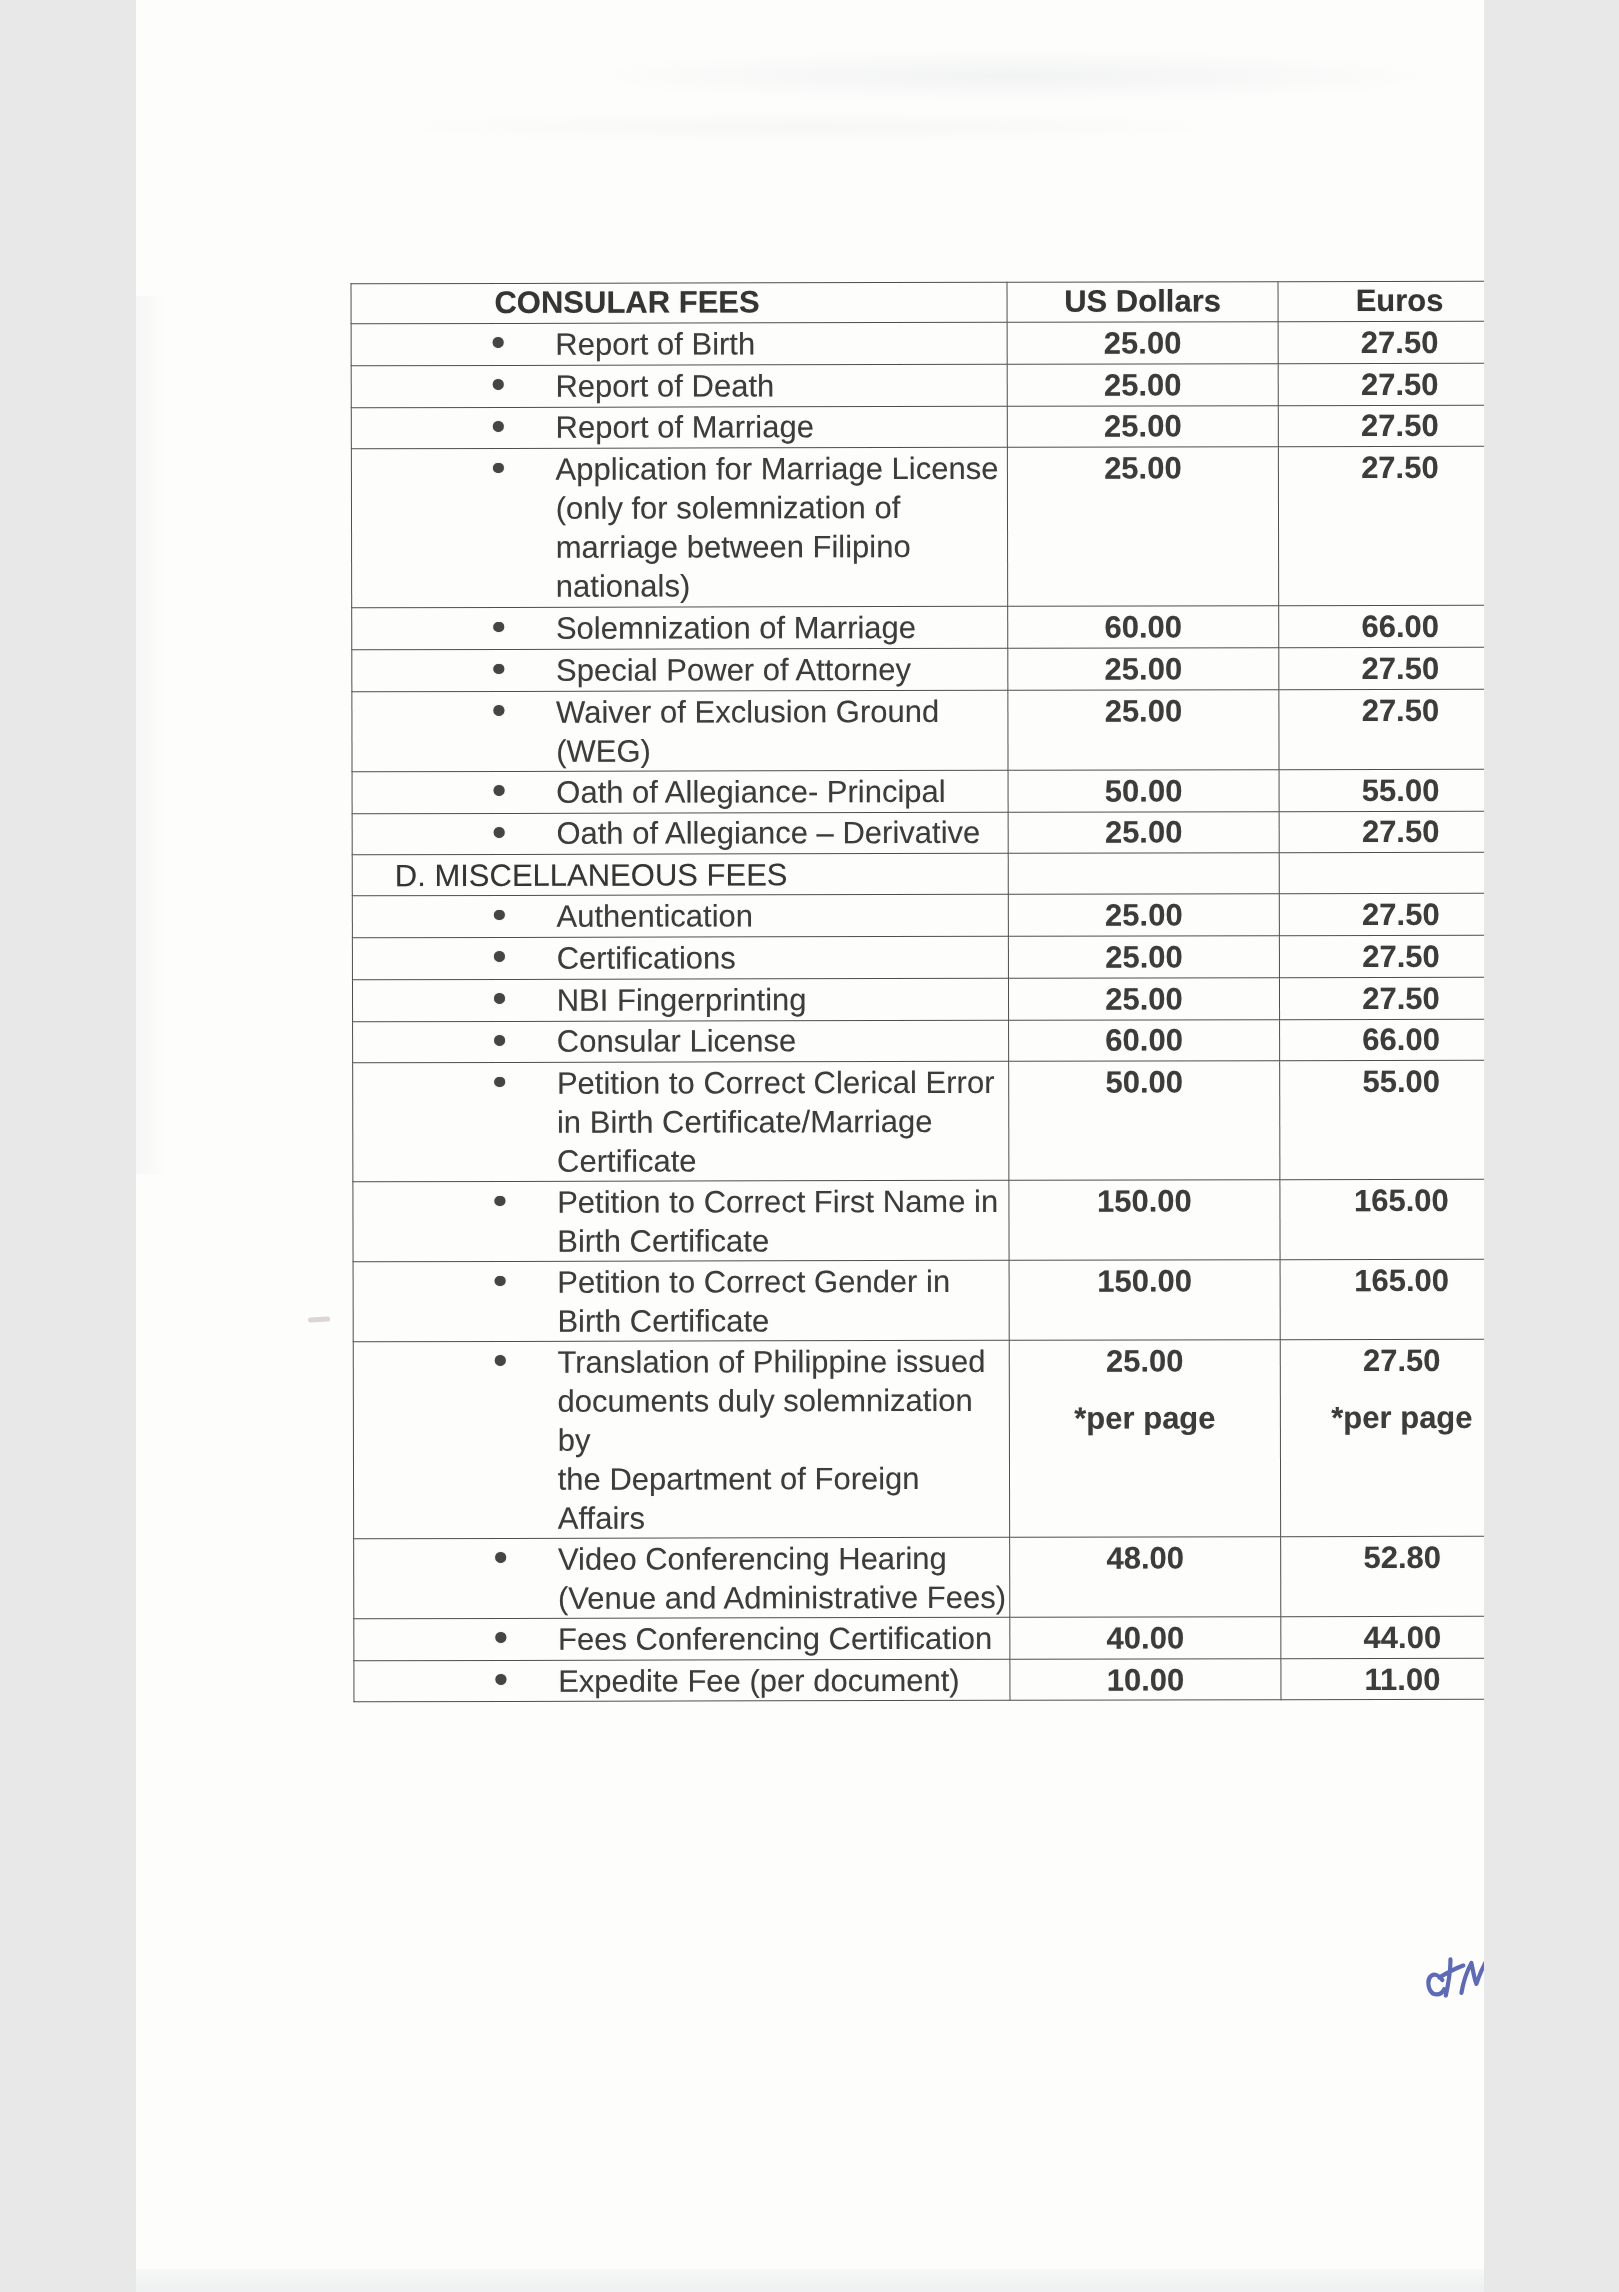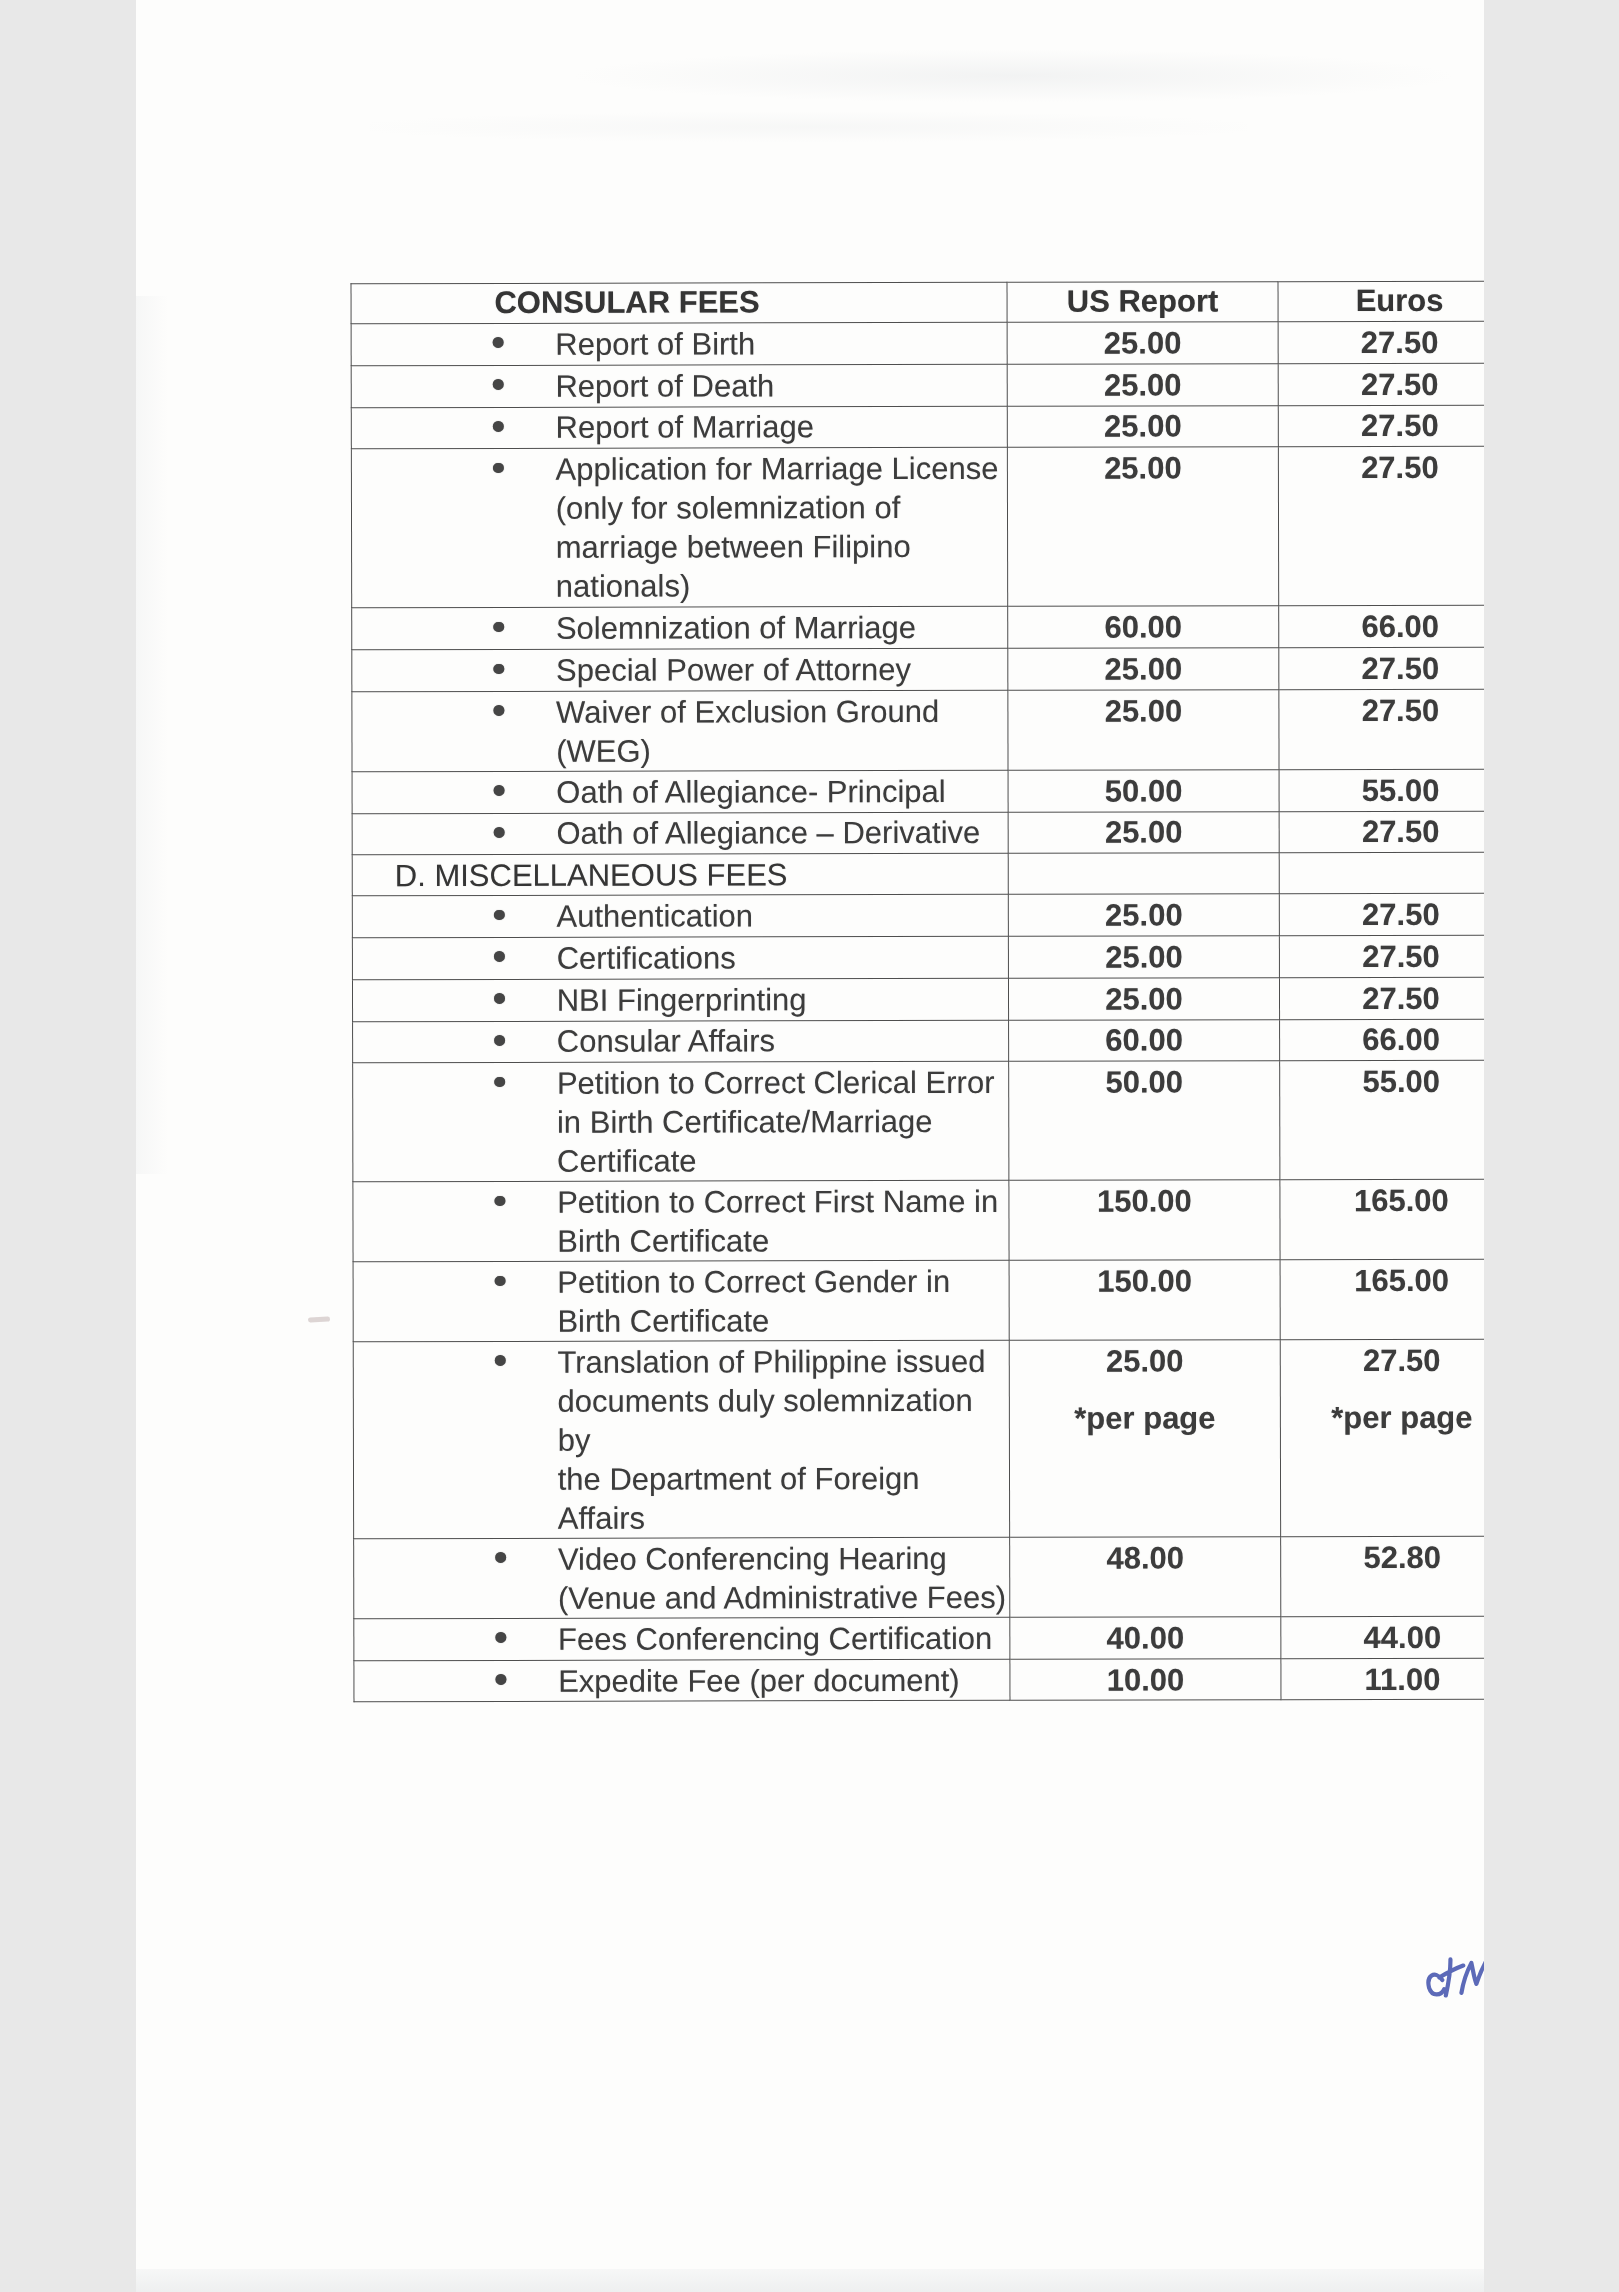--- a/index.html
+++ b/index.html
@@ -120,21 +120,21 @@
 
   <table class="fees-table">
     <colgroup>
       <col class="col-item">
       <col class="col-usd">
       <col class="col-eur">
     </colgroup>
     <thead>
       <tr>
         <th class="th-consular">CONSULAR FEES</th>
-        <th>US Report</th>
+        <th>US Dollars</th>
         <th>Euros</th>
       </tr>
     </thead>
     <tbody>
         <tr class="fee-row" style="height: 39px;">
     <td class="item-cell">
       <div class="item-inner">
         <span class="bullet"></span>
         <span class="item-label">Report of Birth</span>
       </div>
@@ -341,21 +341,21 @@
     </td>
     <td class="val-cell">
       <div class="val">27.50</div>
       <div class="val-note"></div>
     </td>
   </tr>
         <tr class="fee-row" style="height: 39px;">
     <td class="item-cell">
       <div class="item-inner">
         <span class="bullet"></span>
-        <span class="item-label">Consular Affairs</span>
+        <span class="item-label">Consular License</span>
       </div>
     </td>
     <td class="val-cell">
       <div class="val">60.00</div>
       <div class="val-note"></div>
     </td>
     <td class="val-cell">
       <div class="val">66.00</div>
       <div class="val-note"></div>
     </td>

